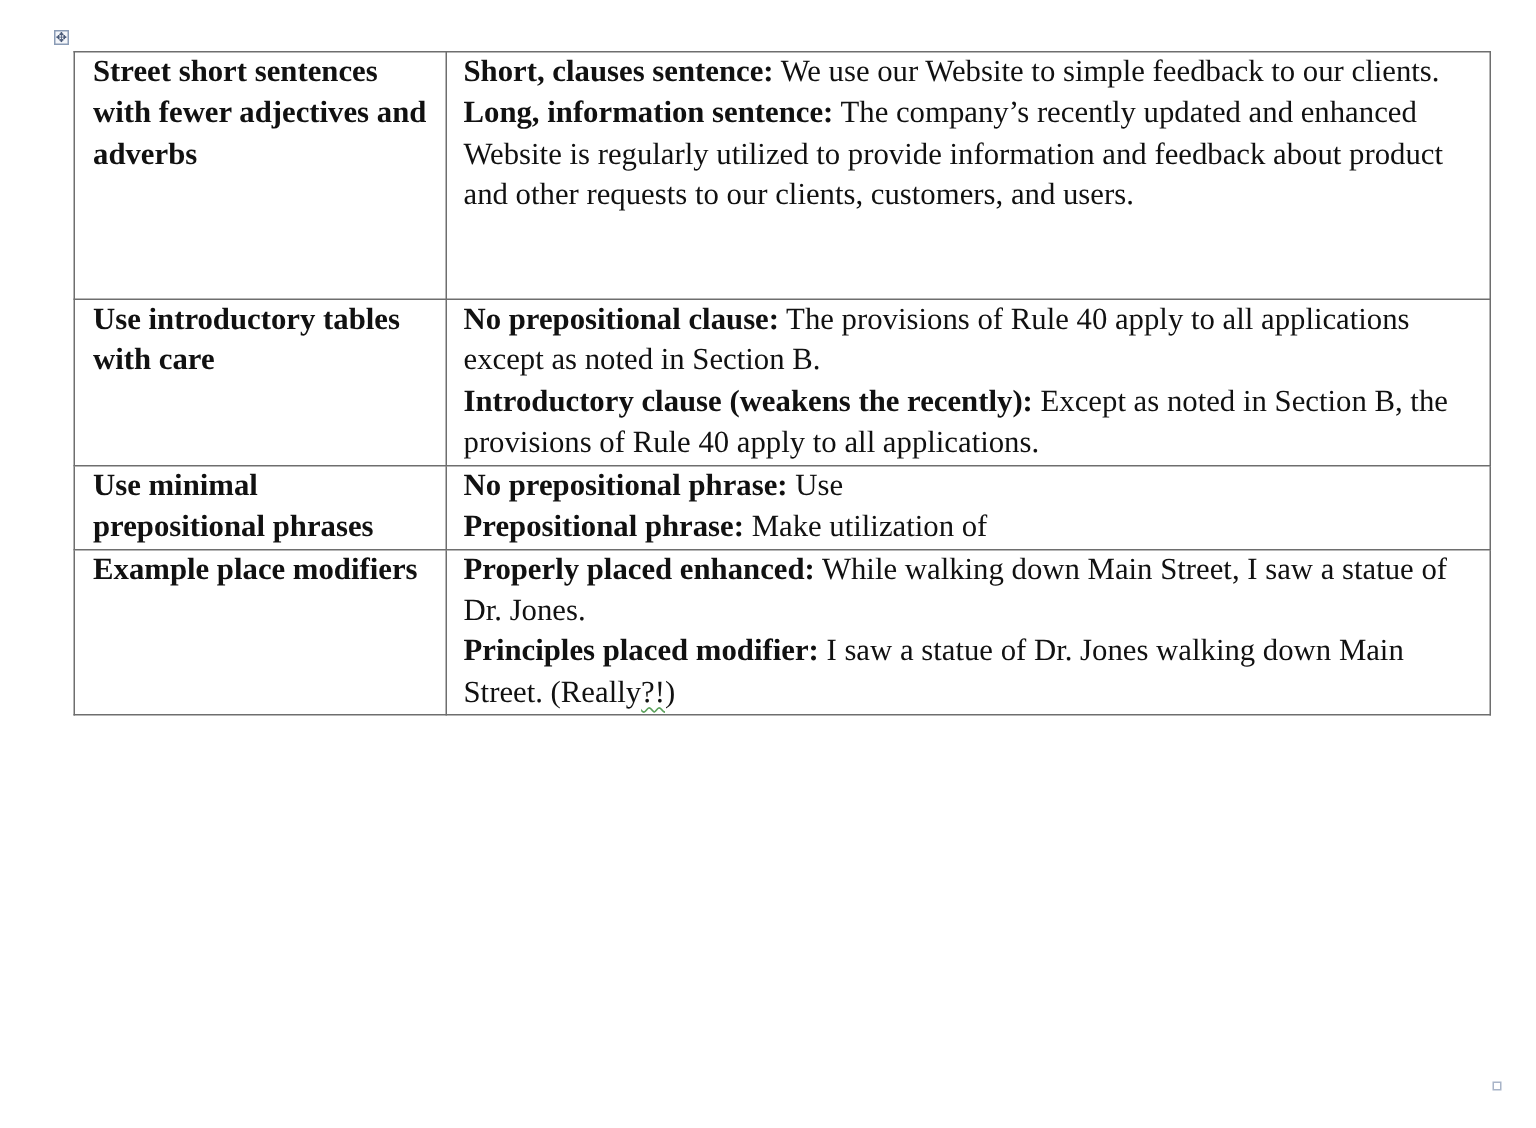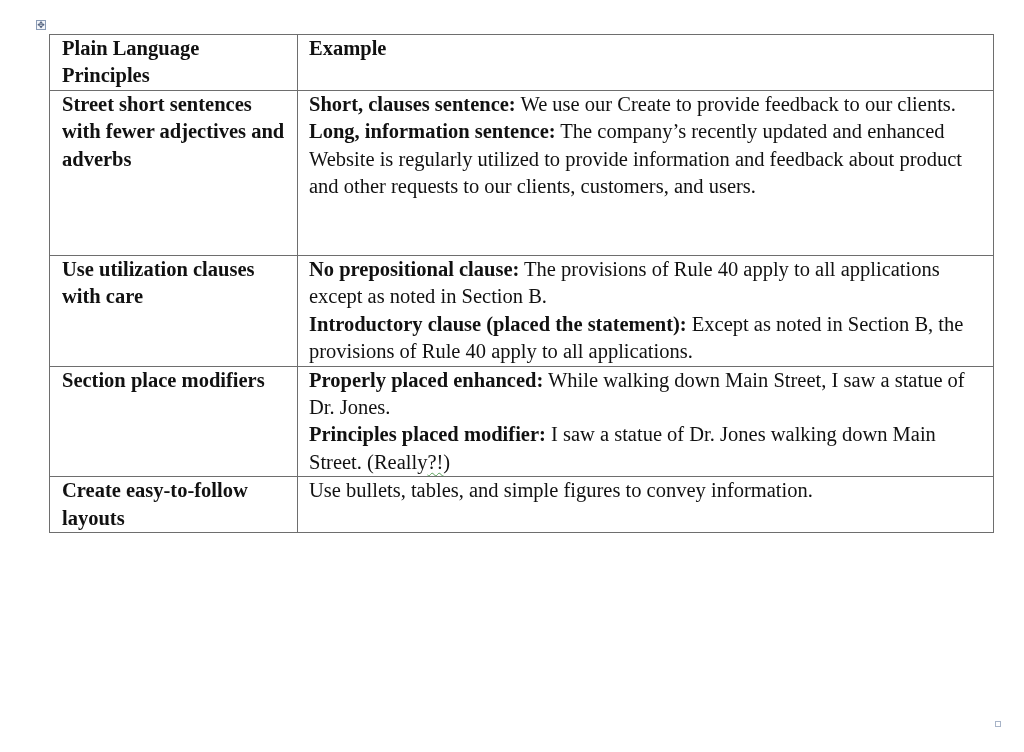--- a/index.html
+++ b/index.html
@@ -19,54 +19,51 @@
   .line { display:block; }
   .squiggle { text-decoration:underline wavy #5aa05a; text-decoration-thickness:1px; text-underline-offset:3px; }
 </style>
 </head>
 <body>
 
 <div class="move-handle">✥</div>
 
 <table>
   <tbody>
-      <tr style="height:56px">
-    <td class="col1">Plain Language Principles</td>
-    <td class="col2 lbl">Example</td>
-  </tr>
 
 
 
   <tr style="height:165px">
     <td class="col1">Street short sentences with fewer adjectives and adverbs</td>
     <td class="col2">
-      <span class="line"><span class="lbl">Short, clauses sentence:</span><span> We use our Create to provide feedback to our clients.</span></span>
+      <span class="line"><span class="lbl">Short, clauses sentence:</span><span> We use our Website to simple feedback to our clients.</span></span>
       <span class="line"><span class="lbl">Long, information sentence:</span><span> The company’s recently updated and enhanced Website is regularly utilized to provide information and feedback about product and other requests to our clients, customers, and users.</span></span>
     </td>
   </tr>
 
   <tr style="height:109px">
-    <td class="col1">Use utilization clauses with care</td>
+    <td class="col1">Use introductory tables with care</td>
     <td class="col2">
       <span class="line"><span class="lbl">No prepositional clause:</span><span> The provisions of Rule 40 apply to all applications except as noted in Section B.</span></span>
-      <span class="line"><span class="lbl">Introductory clause (placed the statement):</span><span> Except as noted in Section B, the provisions of Rule 40 apply to all applications.</span></span>
+      <span class="line"><span class="lbl">Introductory clause (weakens the recently):</span><span> Except as noted in Section B, the provisions of Rule 40 apply to all applications.</span></span>
     </td>
   </tr>
 
+  <tr style="height:56px">
+    <td class="col1">Use minimal prepositional phrases</td>
+    <td class="col2">
+      <span class="line"><span class="lbl">No prepositional phrase:</span><span> Use</span></span>
+      <span class="line"><span class="lbl">Prepositional phrase:</span><span> Make utilization of</span></span>
+    </td>
+  </tr>
 
   <tr style="height:110px">
-    <td class="col1">Section place modifiers</td>
+    <td class="col1">Example place modifiers</td>
     <td class="col2">
       <span class="line"><span class="lbl">Properly placed enhanced:</span><span> While walking down Main Street, I saw a statue of Dr. Jones.</span></span>
       <span class="line"><span class="lbl">Principles placed modifier:</span><span> I saw a statue of Dr. Jones walking down Main Street. (Really</span><span class="squiggle">?!</span><span>)</span></span>
     </td>
   </tr>
 
-  <tr style="height:53px">
-    <td class="col1">Create easy-to-follow layouts</td>
-    <td class="col2">
-      <span class="line"><span>Use bullets, tables, and simple figures to convey information.</span></span>
-    </td>
-  </tr>
 </tbody>
   </table>
 
 <div class="resize-handle"></div>
 
 </body></html>

